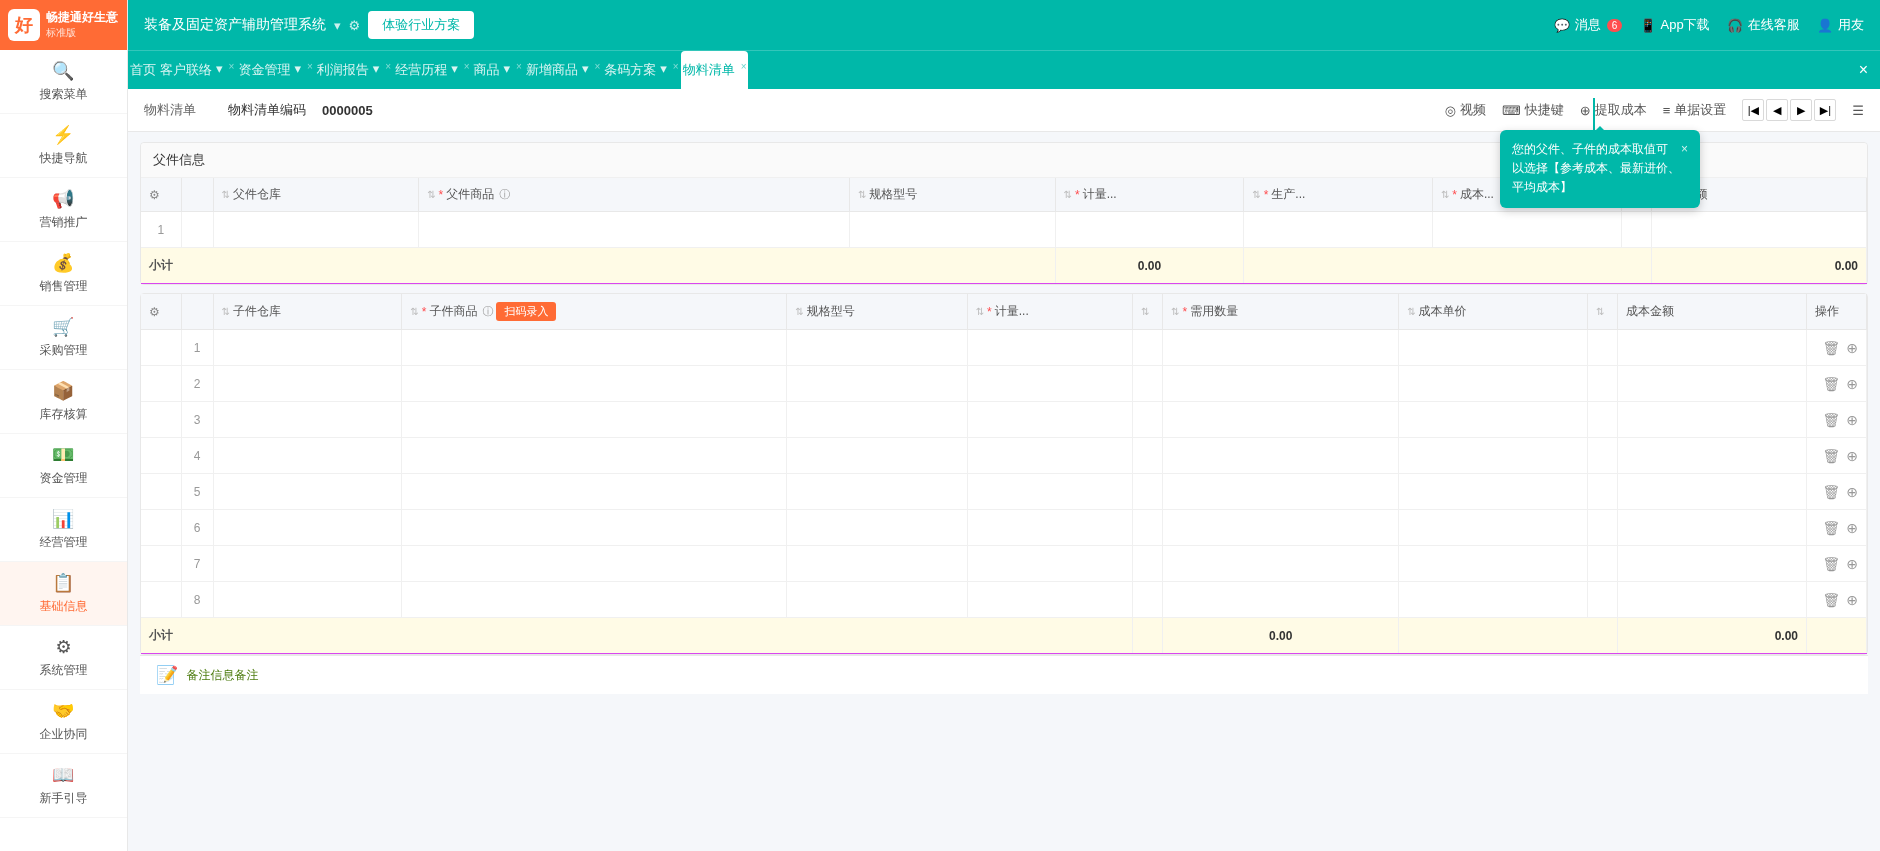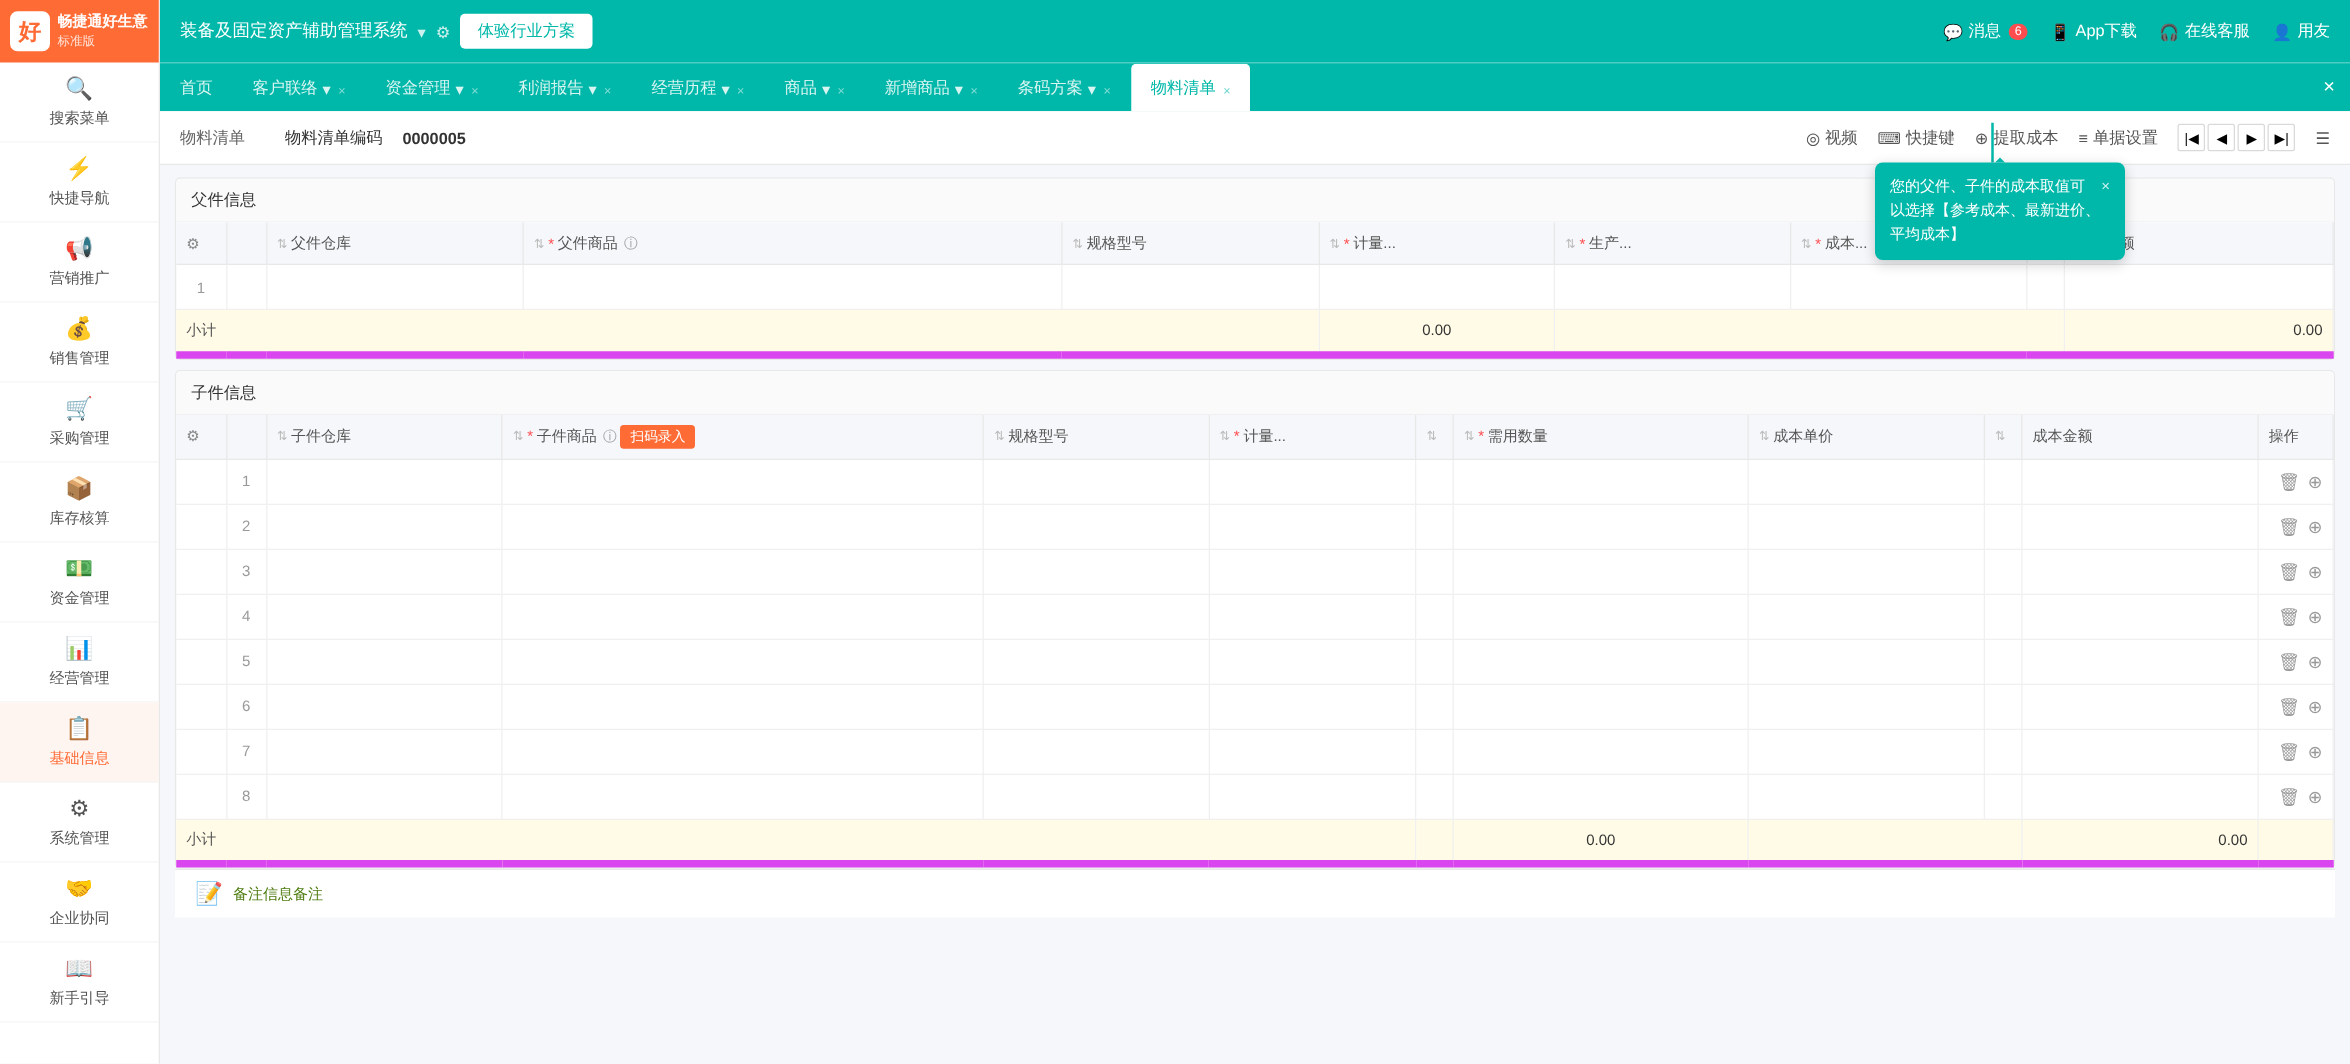--- a/index.html
+++ b/index.html
@@ -96,27 +96,27 @@
     .nav-tabs {
       background: #00b8a9;
       display: flex;
       align-items: center;
       padding: 0 0 0 0;
       flex-shrink: 0;
       border-top: 1px solid rgba(255,255,255,0.2);
       overflow-x: auto;
     }
     .nav-tab {
-      padding: 10px 16px;
+      padding: 10px 2px;
       color: rgba(255,255,255,0.85);
       cursor: pointer;
       font-size: 13px;
       white-space: nowrap;
       display: flex;
-      align-items: flex-end;
+      align-items: flex-start;
       gap: 4px;
       position: relative;
     }
     .nav-tab.active {
       background: #fff;
       color: #00b8a9;
       border-radius: 4px 4px 0 0;
       font-weight: 500;
     }
     .nav-tab-close {
@@ -185,22 +185,22 @@
     .data-table td {
       padding: 6px 8px;
       border-bottom: 1px solid #f0f0f0;
       border-right: 1px solid #f0f0f0;
       color: #333;
       height: 36px;
     }
     .data-table .row-num { color: #999; text-align: center; width: 30px; }
     .data-table .subtotal-row td {
       background: #fffbe6;
-      font-weight: 400;
-      border-bottom: 6px solid #d946ef;
+      font-weight: 700;
+      border-bottom: 1px solid #d946ef;
     }
     .data-table .subtotal-row td.label { color: #555; }
     .data-table .subtotal-row td.value { color: #333; text-align: center; }
 
     .col-settings { width: 40px; text-align: center; }
     .col-num { width: 32px; text-align: center; }
 
     
     .scan-btn {
       background: #ff6b35;
@@ -509,21 +509,20 @@
             <td colspan="5" class="label">小计</td>
             <td class="value center-align">0.00</td>
             <td colspan="3"></td>
             <td class="right-align">0.00</td>
           </tr>
         </tbody>
       </table>
     </div>
 
     <div class="section" style="margin-top:8px; margin-bottom:0;">
-      <div class="section-title">子件信息</div>
       <table class="data-table">
         <thead>
           <tr>
             <th class="col-settings">
               <span class="gear-icon">⚙</span>
             </th>
             <th class="col-num"></th>
             <th style="min-width:80px;">
               <div class="th-inner">
                   <span class="sort-icon">⇅</span>

